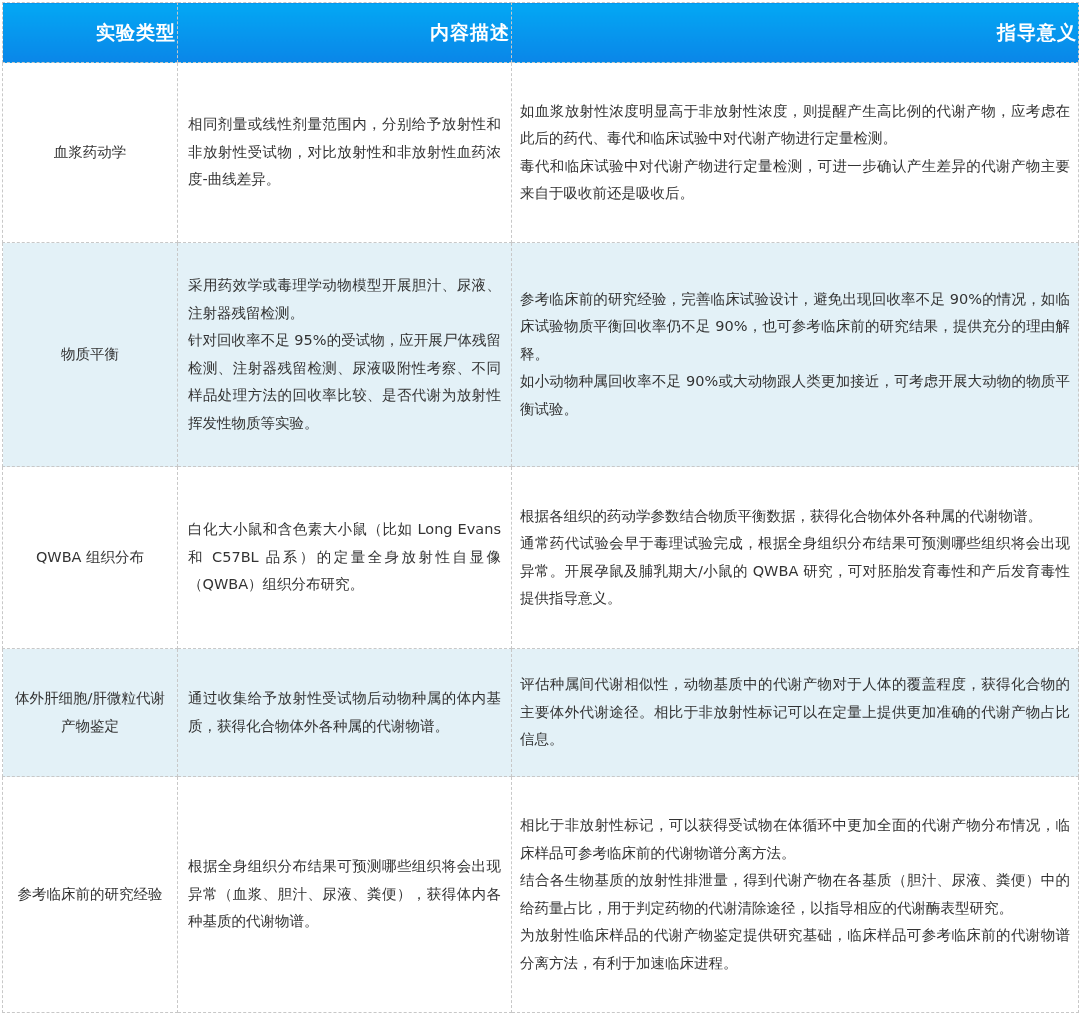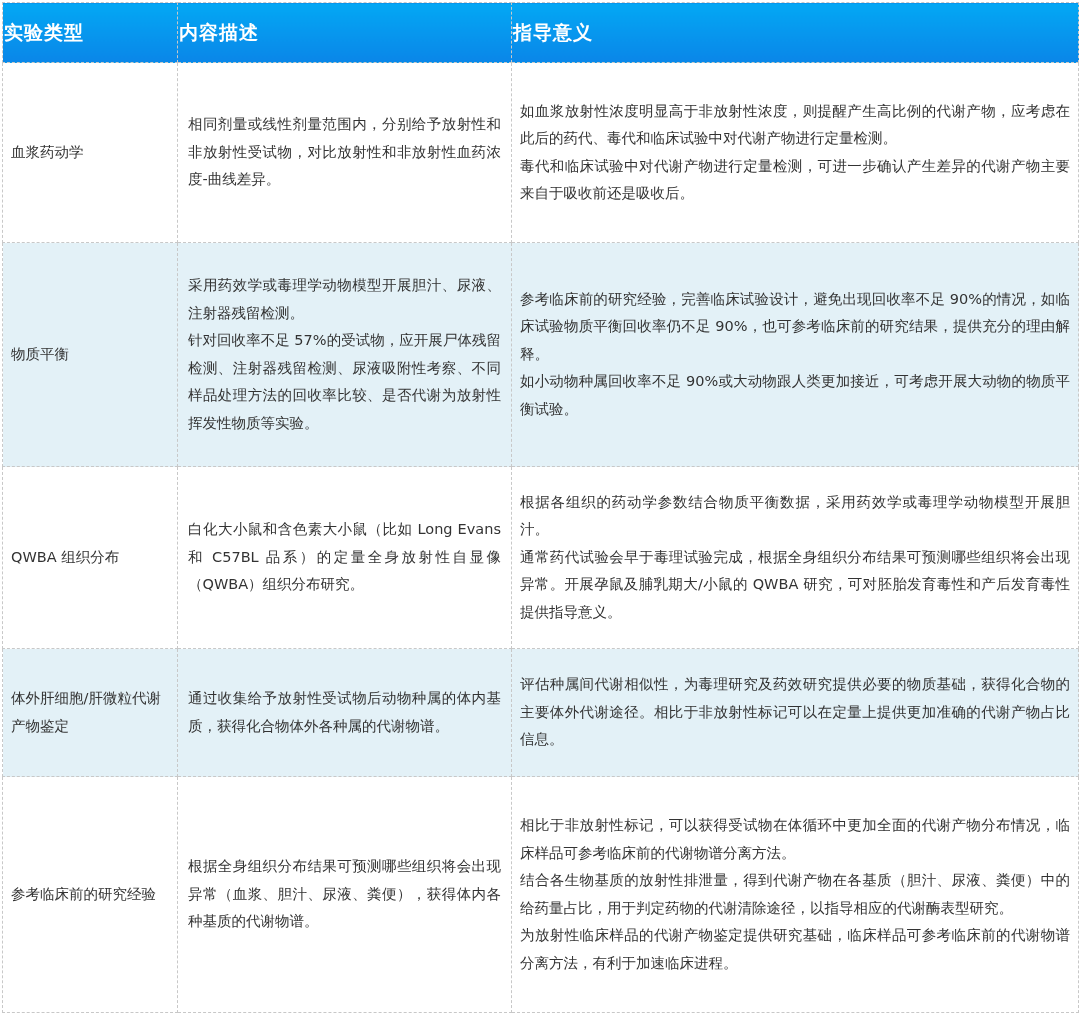--- a/index.html
+++ b/index.html
@@ -11,31 +11,31 @@
   table.grid th, table.grid td {
     border: 1px dashed #c8c8c8;
     box-sizing: border-box;
   }
   table.grid thead th {
     height: 60px;
     background: linear-gradient(#03a8f4, #0a86e8);
     color: #ffffff;
     font-size: 19px;
     font-weight: bold;
-    text-align: left;
+    text-align: right;
     vertical-align: middle;
     letter-spacing: 1px;
   }
   table.grid td {
     font-size: 14.5px;
     color: #333333;
     line-height: 27.5px;
     vertical-align: middle;
   }
-  td.type { text-align: left; padding: 0 8px; }
+  td.type { text-align: center; padding: 0 8px; }
   td.desc { padding: 0 10px 0 10px; }
   td.sig { padding: 0 8px 0 8px; }
   tr.alt td { background: #e3f1f7; }
   tr.plain td { background: #ffffff; }
   .para { display: block; text-align: justify; }
 </style>
 </head>
 <body>
 
 <table class="grid">
@@ -61,46 +61,46 @@
       <td class="sig">
         <span class="para">如血浆放射性浓度明显高于非放射性浓度，则提醒产生高比例的代谢产物，应考虑在此后的药代、毒代和临床试验中对代谢产物进行定量检测。</span>
         <span class="para">毒代和临床试验中对代谢产物进行定量检测，可进一步确认产生差异的代谢产物主要来自于吸收前还是吸收后。</span>
       </td>
     </tr>
 
     <tr class="alt" style="height:224px">
       <td class="type">物质平衡</td>
       <td class="desc">
         <span class="para">采用药效学或毒理学动物模型开展胆汁、尿液、注射器残留检测。</span>
-        <span class="para">针对回收率不足 57%的受试物，应开展尸体残留检测、注射器残留检测、尿液吸附性考察、不同样品处理方法的回收率比较、是否代谢为放射性挥发性物质等实验。</span>
+        <span class="para">针对回收率不足 95%的受试物，应开展尸体残留检测、注射器残留检测、尿液吸附性考察、不同样品处理方法的回收率比较、是否代谢为放射性挥发性物质等实验。</span>
       </td>
       <td class="sig">
         <span class="para">参考临床前的研究经验，完善临床试验设计，避免出现回收率不足 90%的情况，如临床试验物质平衡回收率仍不足 90%，也可参考临床前的研究结果，提供充分的理由解释。</span>
         <span class="para">如小动物种属回收率不足 90%或大动物跟人类更加接近，可考虑开展大动物的物质平衡试验。</span>
       </td>
     </tr>
 
     <tr class="plain" style="height:182px">
       <td class="type">QWBA 组织分布</td>
       <td class="desc">
         <span class="para">白化大小鼠和含色素大小鼠（比如 Long Evans 和 C57BL 品系）的定量全身放射性自显像（QWBA）组织分布研究。</span>
       </td>
       <td class="sig">
-        <span class="para">根据各组织的药动学参数结合物质平衡数据，采用药效学或毒理学动物模型开展胆汁。</span>
+        <span class="para">根据各组织的药动学参数结合物质平衡数据，获得化合物体外各种属的代谢物谱。</span>
         <span class="para">通常药代试验会早于毒理试验完成，根据全身组织分布结果可预测哪些组织将会出现异常。开展孕鼠及脯乳期大/小鼠的 QWBA 研究，可对胚胎发育毒性和产后发育毒性提供指导意义。</span>
       </td>
     </tr>
 
     <tr class="alt" style="height:128px">
       <td class="type">体外肝细胞/肝微粒代谢产物鉴定</td>
       <td class="desc">
         <span class="para">通过收集给予放射性受试物后动物种属的体内基质，获得化合物体外各种属的代谢物谱。</span>
       </td>
       <td class="sig">
-        <span class="para">评估种属间代谢相似性，为毒理研究及药效研究提供必要的物质基础，获得化合物的主要体外代谢途径。相比于非放射性标记可以在定量上提供更加准确的代谢产物占比信息。</span>
+        <span class="para">评估种属间代谢相似性，动物基质中的代谢产物对于人体的覆盖程度，获得化合物的主要体外代谢途径。相比于非放射性标记可以在定量上提供更加准确的代谢产物占比信息。</span>
       </td>
     </tr>
 
     <tr class="plain" style="height:236px">
       <td class="type">参考临床前的研究经验</td>
       <td class="desc">
         <span class="para">根据全身组织分布结果可预测哪些组织将会出现异常（血浆、胆汁、尿液、粪便），获得体内各种基质的代谢物谱。</span>
       </td>
       <td class="sig">
         <span class="para">相比于非放射性标记，可以获得受试物在体循环中更加全面的代谢产物分布情况，临床样品可参考临床前的代谢物谱分离方法。</span>

